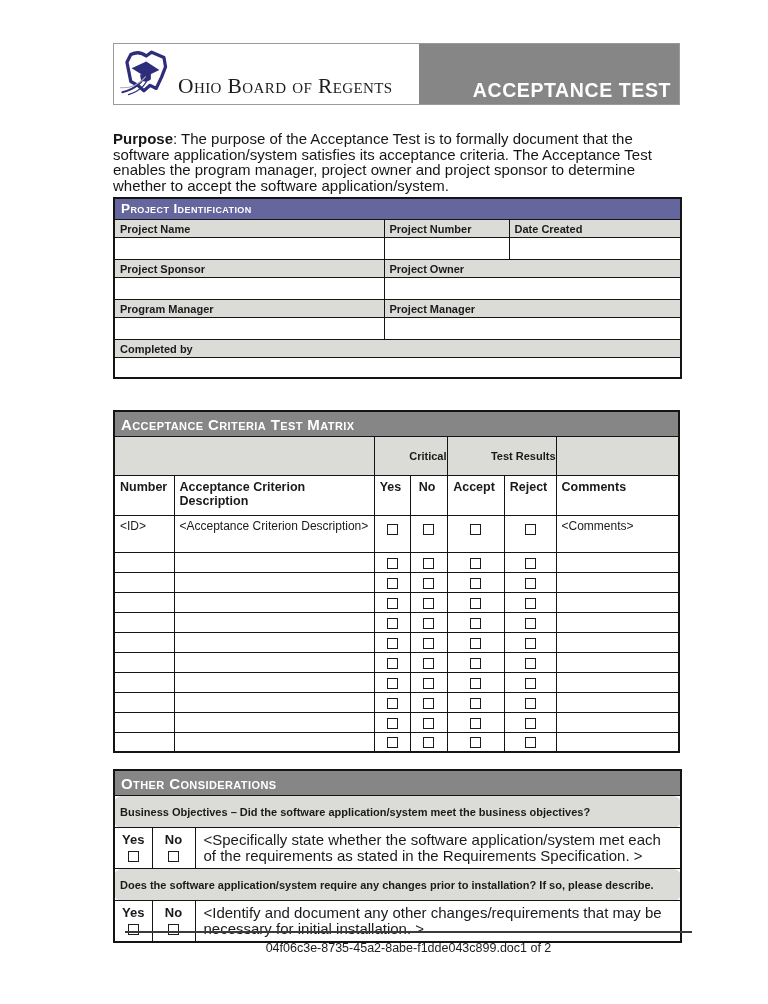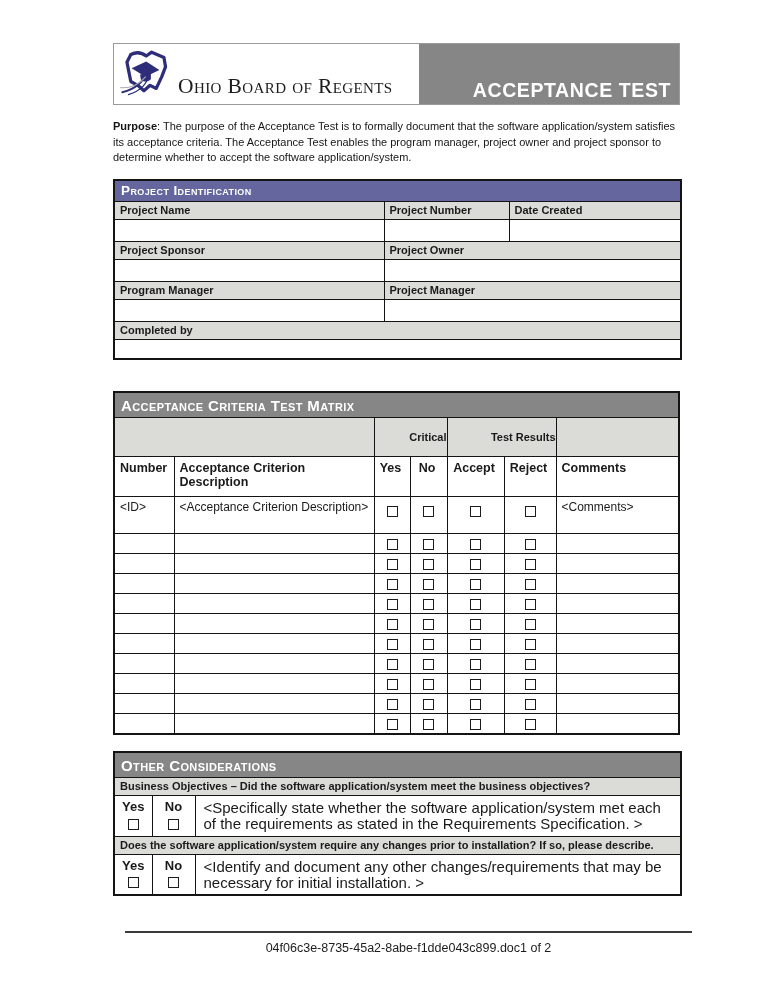--- a/index.html
+++ b/index.html
@@ -21,21 +21,21 @@
     white-space:nowrap;
     text-align:right;
   }
   .title-box {
     flex:1; background:#868686; display:flex; align-items:flex-end; justify-content:flex-end;
     padding:3px 8px 4px 3px;
   }
   .doc-title { color:#fff; font-weight:bold; font-size:19.5px; letter-spacing:.6px; line-height:1; white-space:nowrap; }
 
   
-  .purpose { margin-top:14px; font-size:11px; line-height:15.6px; color:#161616; }
+  .purpose { margin-top:26px; font-size:15px; line-height:15.6px; color:#161616; }
   .purpose b { font-weight:bold; }
 
   
   table { border-collapse:collapse; table-layout:fixed; width:567px; }
   td, th { border:1px solid #141414; font-weight:normal; text-align:left; vertical-align:middle; overflow:hidden; }
   table { border:2px solid #141414; }
 
   .bar-title {
     font-variant:small-caps; font-weight:bold; color:#ffffff;
     padding:2px 0 3px 6px; letter-spacing:.4px;
@@ -58,21 +58,21 @@
   .mx-row-empty .chk-cell { vertical-align:middle; padding-top:0; }
   .checkbox {
     display:inline-block; width:11px; height:11px;
     border:1.6px solid #1c1c1c; background:#fff; vertical-align:middle;
   }
 
   .section-gap-matrix { margin-top:31px; }
   .section-gap-oc { margin-top:16px; }
 
   
-  .oc-q { background:#DBDBD8; font-weight:bold; font-size:11px; padding:2px 0 2px 5px; height:18px; }
+  .oc-q { background:#DBDBD8; font-weight:bold; font-size:11px; padding:2px 0 2px 5px; height:32px;border-radius:8px; }
   .oc-ans { font-size:15px; line-height:16px; vertical-align:middle; padding:2px 4px 2px 8px; height:41px; }
   .yn-cell { text-align:center; vertical-align:middle; padding:2px 0; }
   .yn-label { font-weight:bold; font-size:13px; display:block; line-height:15px; }
 
   
   .footer {
     position:absolute; left:125px; top:931px; width:567px;
     border-top:2px solid #3a3a3a; padding-top:8px;
     display:flex; justify-content:center; font-size:12.5px; color:#1c1c1c;
   }
@@ -95,21 +95,21 @@
         </svg>
         <span class="org-name">Ohio Board of Regents</span>
       </div>
       <div class="title-box">
         <span class="doc-title">ACCEPTANCE TEST</span>
       </div>
     </div>
 
     <p class="purpose"><b>Purpose</b><span>: The purpose of the Acceptance Test is to formally document that the software application/system satisfies its acceptance criteria. The Acceptance Test enables the program manager, project owner and project sponsor to determine whether to accept the software application/system.</span></p>
 
-    <table style="margin-top:13px;">
+    <table style="margin-top:4px;">
       <colgroup>
           <col style="width:270px">
           <col style="width:125px">
           <col style="width:172px">
         </colgroup>
       <tbody>
         <tr>
             <td colspan="3" class="bar-title bar-purple">Project Identification</td>
           </tr>
         <tr>

